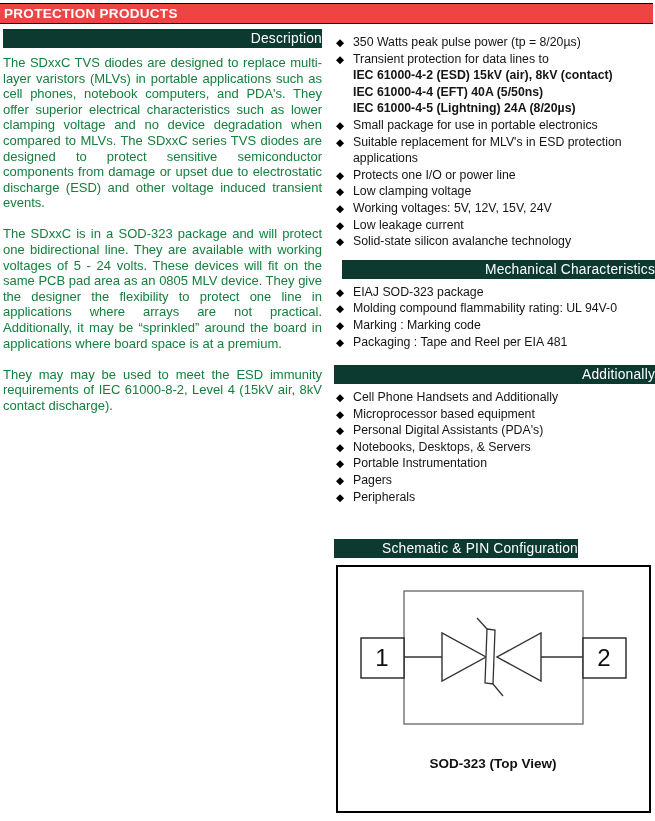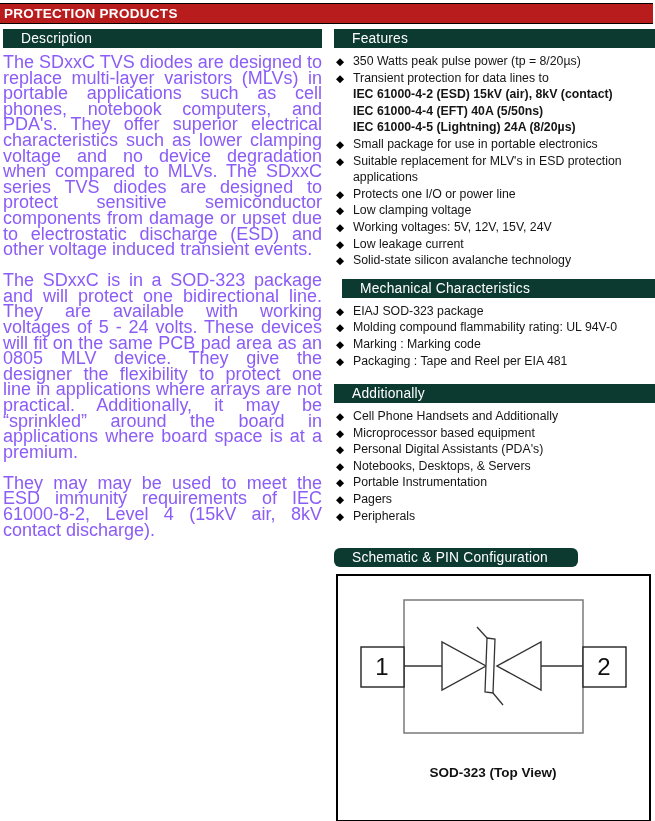--- a/index.html
+++ b/index.html
@@ -3,43 +3,43 @@
 <meta charset="utf-8">
 <style>
   html,body{margin:0;padding:0;}
   body{
     width:655px;height:821px;position:relative;background:#ffffff;
     font-family:"Liberation Sans", sans-serif;color:#151515;
     -webkit-font-smoothing:antialiased;
   }
   .title-bar{
     position:absolute;left:0;top:3px;width:653px;height:21px;
-    background:#b91c1c;border-top:1px solid #000;border-bottom:1px solid #000;
+    background:#ef4444;border-top:1px solid #000;border-bottom:1px solid #000;
     box-sizing:border-box;color:#fff;font-weight:bold;font-size:13.5px;
     line-height:19px;padding-left:4px;letter-spacing:.3px;
   }
   .bar{
     background:#0c3a30;color:#fff;font-size:13.8px;font-weight:normal;
-    height:19px;line-height:19px;padding-left:18px;letter-spacing:.2px;
+    height:19px;line-height:19px;padding-left:18px;letter-spacing:.2px;text-align:right;
   }
   .left-col{position:absolute;left:3px;top:29px;width:319px;}
   .left-col .bar{margin-bottom:7px;}
   .left-col p{
-    margin:0 0 15.5px 0;font-size:18px;line-height:15.6px;
-    text-align:justify;color:#8b5cf6;
+    margin:0 0 15.5px 0;font-size:13px;line-height:15.6px;
+    text-align:justify;color:#15803d;
   }
   .right-col{position:absolute;left:334px;top:29px;width:321px;}
   .blist{list-style:none;margin:5px 0 0 0;padding:0;}
   .blist li{display:flex;line-height:16.6px;font-size:12.3px;margin:0;}
   .blt{flex:0 0 17px;font-size:10.5px;color:#000;padding-left:2px;}
   .blt-text{flex:1;}
   .iec-block{margin:0 12px 0 19px;font-weight:bold;font-size:12.3px;line-height:16.6px;}
   .gap10{margin-top:10px;margin-left:8px;}
   .gap15{margin-top:15px;}
-  .gap22{margin-top:24px;border-radius:6px;}
+  .gap22{margin-top:34px;}
   .schematic-bar{width:244px;box-sizing:border-box;}
   .schematic-box{
     margin:7px 0 0 2px;width:315px;height:248px;box-sizing:border-box;
     border:2px solid #000;position:relative;background:#fff;
   }
   .schematic-box svg{position:absolute;left:0;top:0;}
 </style>
 </head>
 <body>
 
@@ -49,21 +49,20 @@
 
   <div class="left-col">
     <div class="bar">Description</div>
     <p>The SDxxC TVS diodes are designed to replace multi-layer varistors (MLVs) in portable applications such as cell phones, notebook computers, and PDA's.  They offer superior electrical characteristics such as lower clamping voltage and no device degradation when compared to MLVs.  The SDxxC series TVS diodes are designed to protect sensitive semiconductor components from damage or upset due to electrostatic discharge (ESD) and other voltage induced transient events.</p>
     <p>The SDxxC is in a SOD-323 package and will protect one bidirectional line.  They are available with working voltages of 5 - 24 volts.  These devices will fit on the same PCB pad area as an 0805 MLV device.  They give the designer the flexibility to protect one line in applications where arrays are not practical.  Additionally, it may be “sprinkled” around the board in applications where board space is at a premium.</p>
     <p>They may may be used to meet the ESD immunity requirements of IEC 61000-8-2, Level 4 (15kV air, 8kV contact discharge).</p>
   </div>
 
   <div class="right-col">
 
-    <div class="bar">Features</div>
     <ul class="blist">
       <li>
         <span class="blt">◆</span>
         <span class="blt-text">350 Watts peak pulse power (tp = 8/20µs)</span>
       </li>
       <li>
         <span class="blt">◆</span>
         <span class="blt-text">Transient protection for data lines to</span>
       </li>
     </ul>

